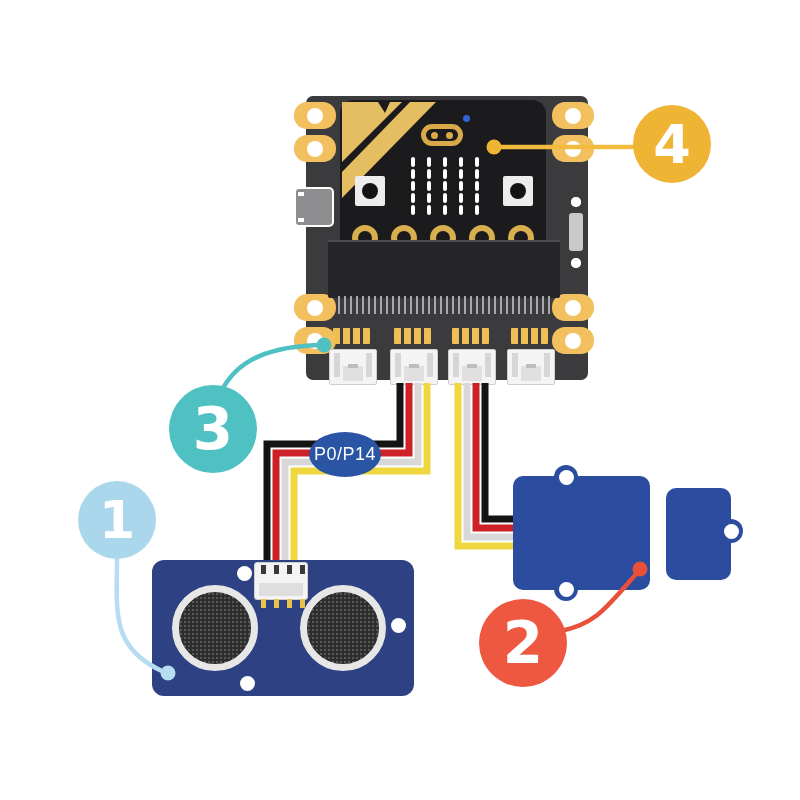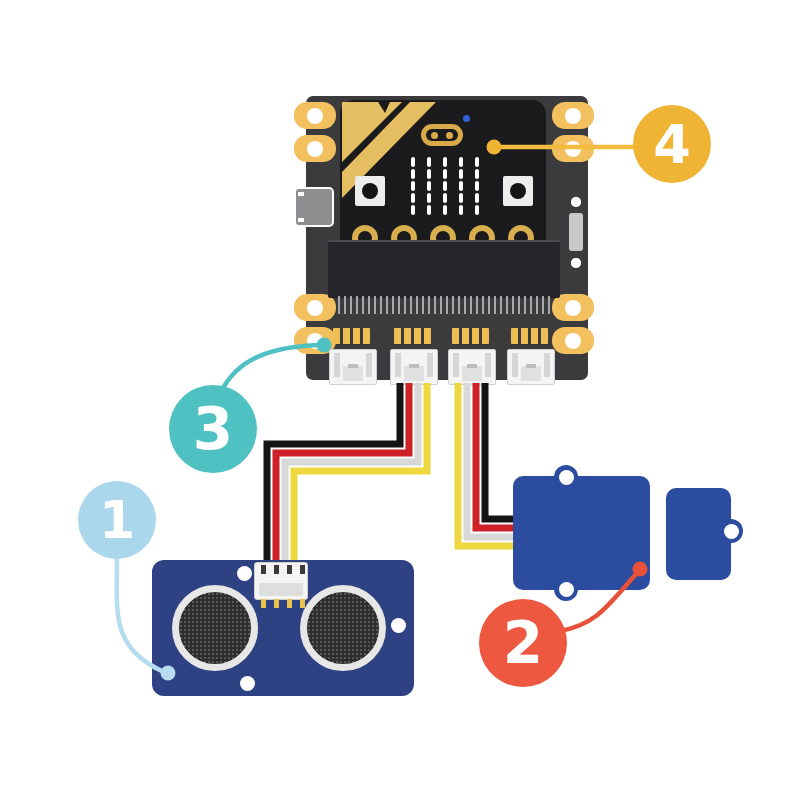--- a/index.html
+++ b/index.html
@@ -230,20 +230,23 @@
 
   <div class="abs disp-main"></div>
   <div class="abs disp-tab"></div>
   <div class="abs dring circle" style="left:554px;top:465px;"></div>
   <div class="abs dhole circle" style="left:558.5px;top:469.5px;"></div>
   <div class="abs dring circle" style="left:554px;top:577px;"></div>
   <div class="abs dhole circle" style="left:558.5px;top:581.5px;"></div>
   <div class="abs dring circle" style="left:719px;top:519px;"></div>
   <div class="abs dhole circle" style="left:723.5px;top:523.5px;"></div>
 
+  <div class="abs pinlabel" style="left:309px;top:432px;width:72px;height:45px;">
+    <span>P0/P14</span>
+  </div>
 
   <svg class="layer">
     <g fill="none" stroke-width="4.5">
       <path d="M117 558 C117 612 110 648 164 672" stroke="#B5DCF0"></path>
       <path d="M561 631 C598 623 607 606 638 572" stroke="#E8503A"></path>
       <path d="M323 345 C272 346 238 358 221 392" stroke="#4FC1C2"></path>
       <path d="M500 147 H636" stroke="#F2BB3D"></path>
     </g>
     <circle cx="168" cy="673" r="7.5" fill="#B5DCF0"></circle>
     <circle cx="640" cy="569" r="7.5" fill="#E8503A"></circle>

